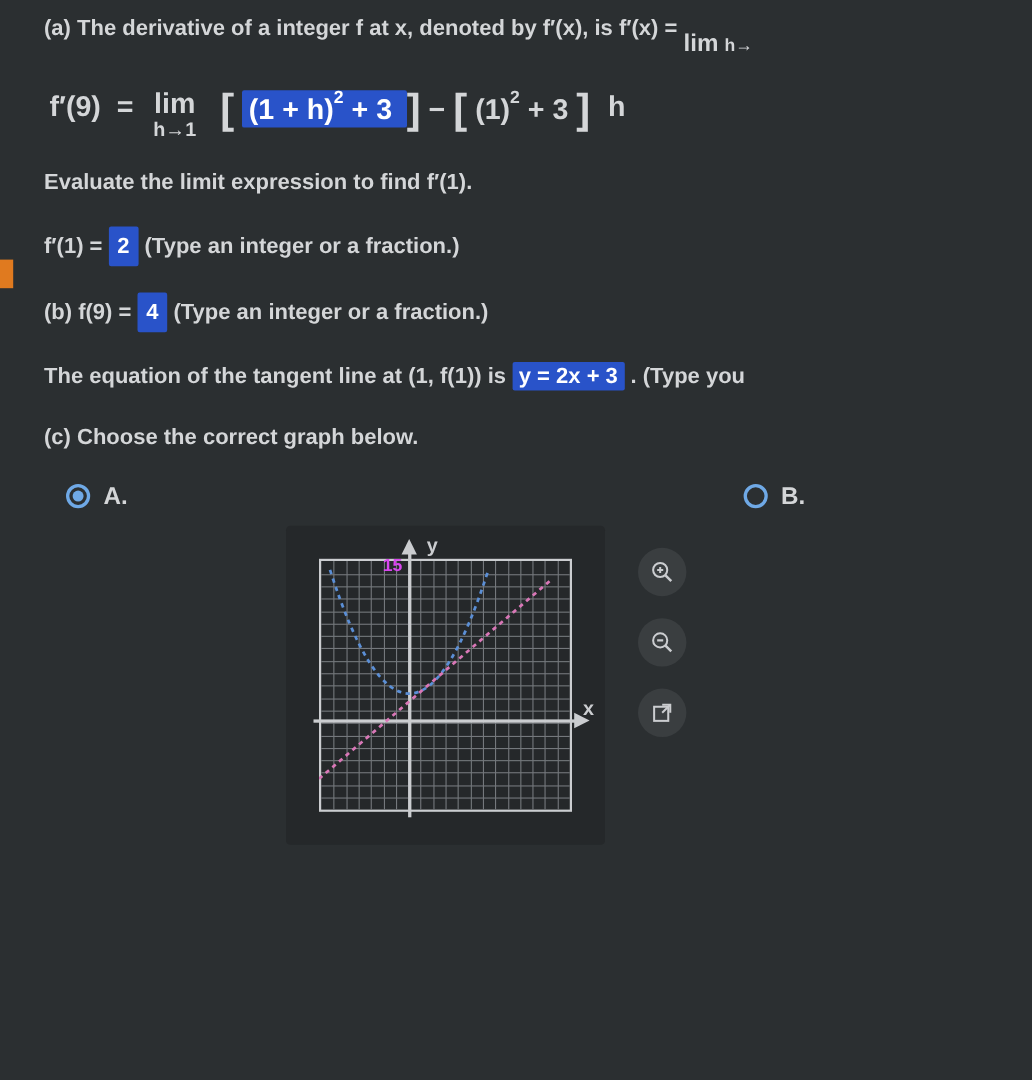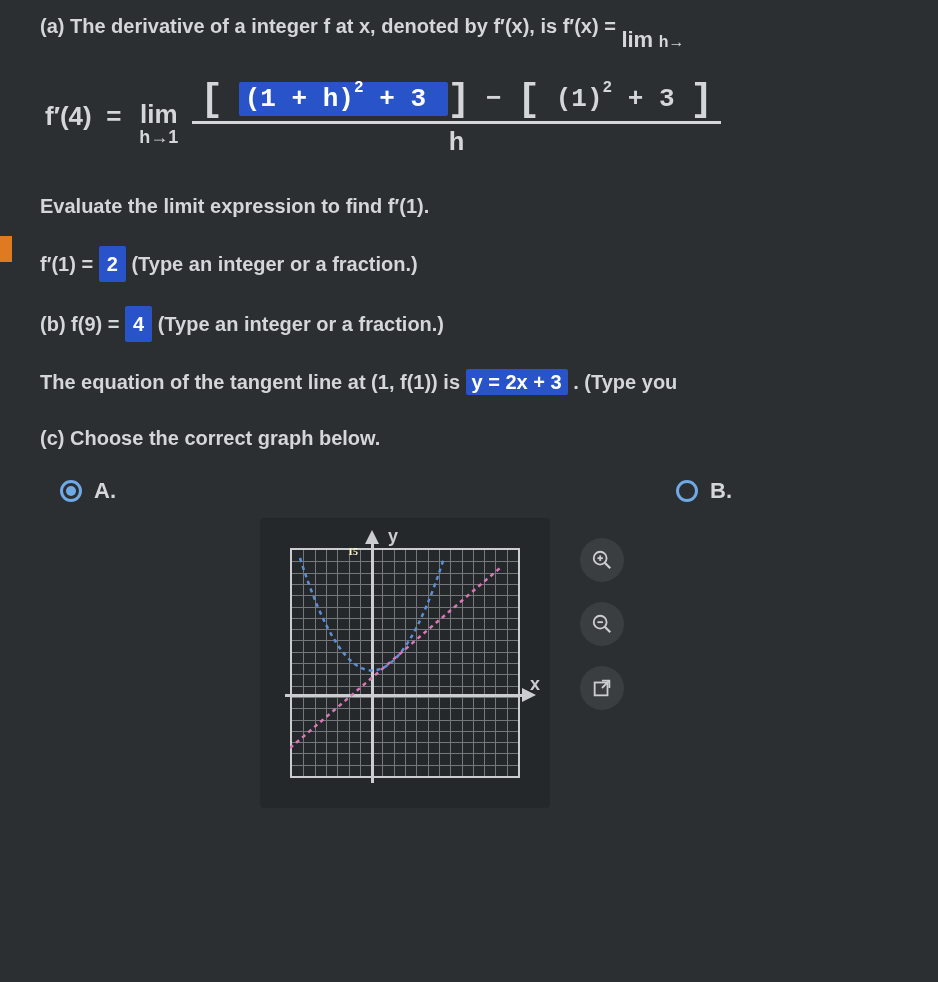--- a/index.html
+++ b/index.html
@@ -76,23 +76,22 @@
       margin-right: 14px;
       line-height: 1.1;
       position: relative;
       top: 8px;
     }
     .lim-stack .w { font-size: 26px; }
     .lim-stack .sub { font-size: 18px; }
 
     .fraction {
       display: flex;
-      flex-direction: column;
-      align-items: center;
-      font-family: Liberation Mono, monospace;
+      flex-direction: row;
+      align-items: center;
     }
     .numerator, .denominator {
       padding: 2px 8px;
       font-size: 26px;
       white-space: nowrap;
     }
     .frac-bar {
       width: 100%;
       height: 3px;
       background: #d4d6d8;
@@ -211,23 +210,22 @@
     .axis-label {
       position: absolute;
       font-size: 18px;
       font-weight: bold;
       color: #cbcdd0;
     }
     .axis-label.y { top: 8px; left: 128px; }
     .axis-label.x { top: 156px; left: 270px; }
     .tick-label {
       position: absolute;
-      font-size: 10px;
-      color: #fef9c3;
-      font-family: Liberation Serif, serif;
+      font-size: 16px;
+      color: #d946ef;
     }
 
     .curve {
       position: absolute;
       top: 30px;
       left: 30px;
       width: 230px;
       height: 230px;
       pointer-events: none;
     }
@@ -269,21 +267,21 @@
 <div class="line top-row">
   <span>(a) The derivative of a integer f at x, denoted by f′(x), is f′(x) =</span>
   <span class="lim-block">
     <span class="lim-top">lim</span>
     <span class="lim-bot">h→</span>
   </span>
 </div>
 
 <div class="limit-row">
   <span class="fprime-left">
-    <span>f′(4)</span>&nbsp;&nbsp;<span>=</span>
+    <span>f′(9)</span>&nbsp;&nbsp;<span>=</span>
   </span>
   <span class="lim-stack">
     <span class="w">lim</span>
     <span class="sub">h→1</span>
   </span>
   <span class="fraction">
     <span class="numerator">
       <span class="bracket-big">[</span>
       <span class="highlight">
         <span>(1 + h)</span><span class="sup">2</span><span> + 3</span>

